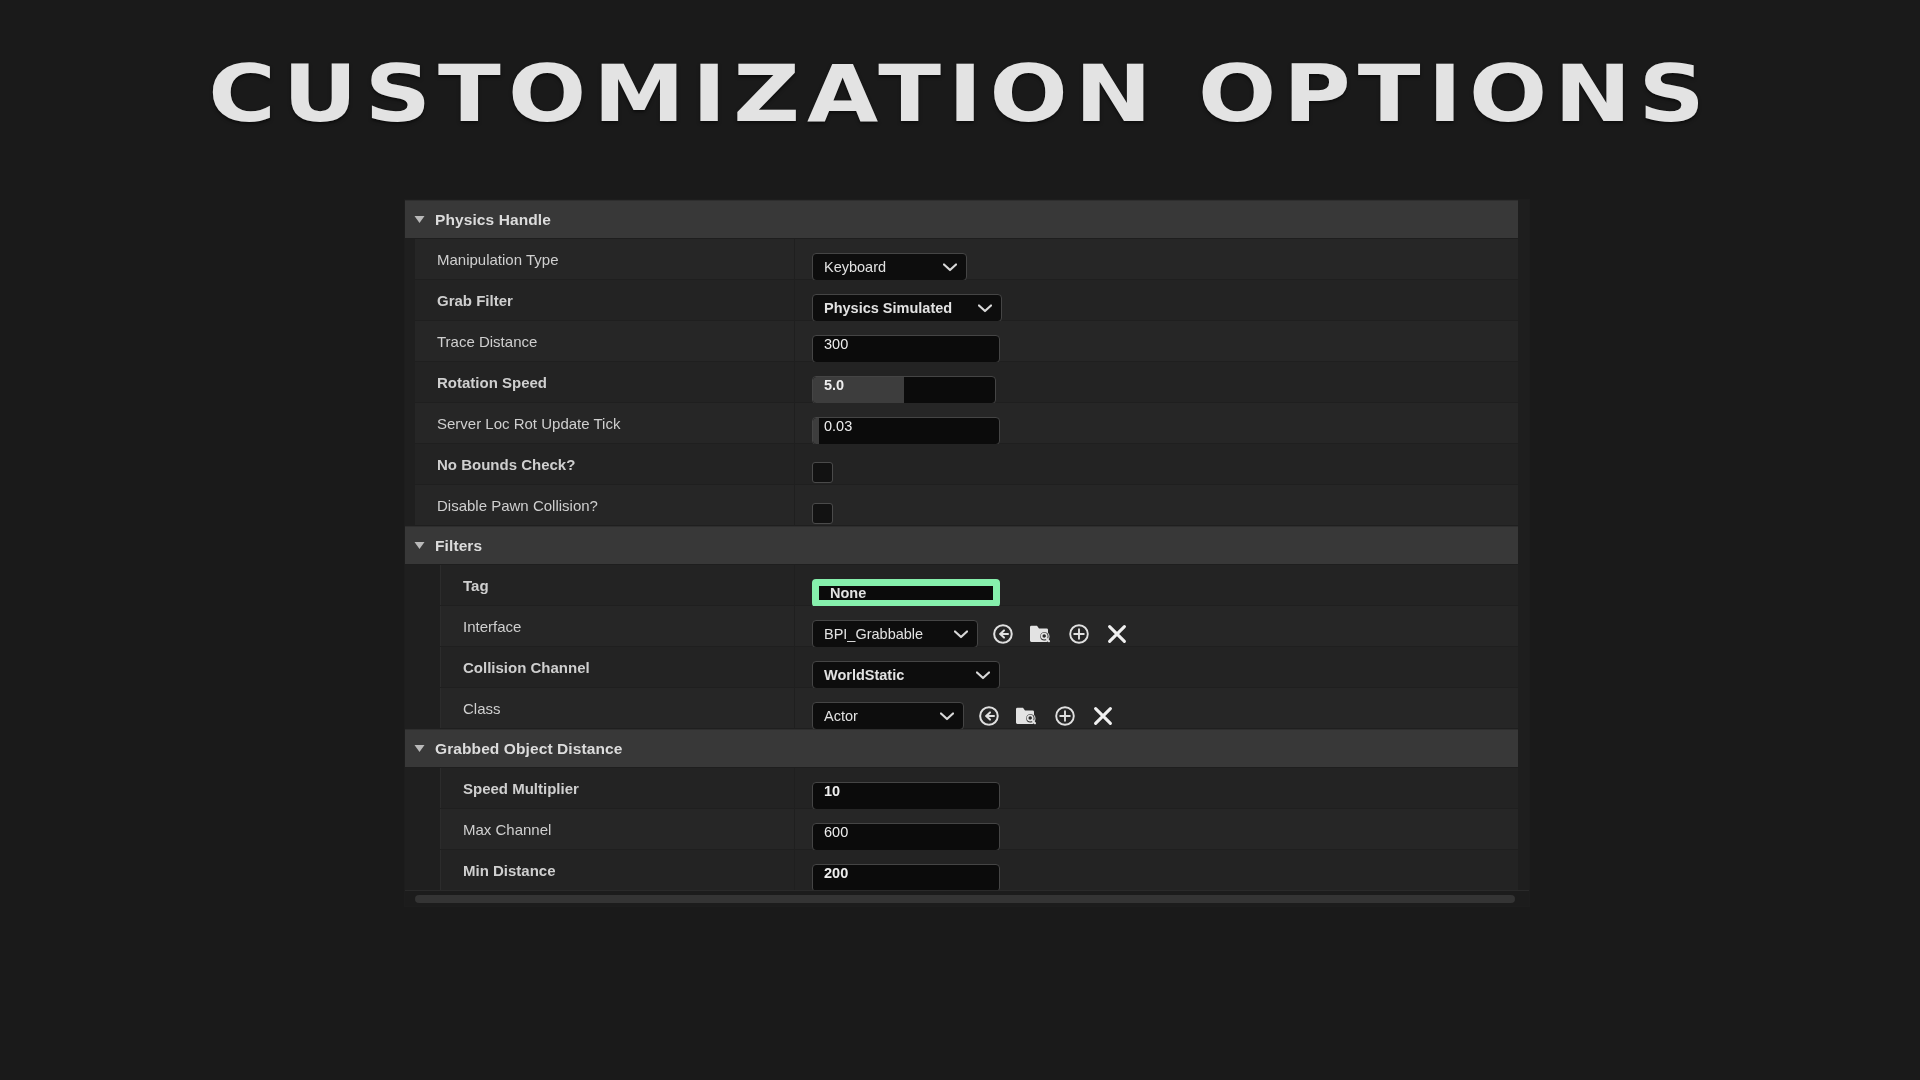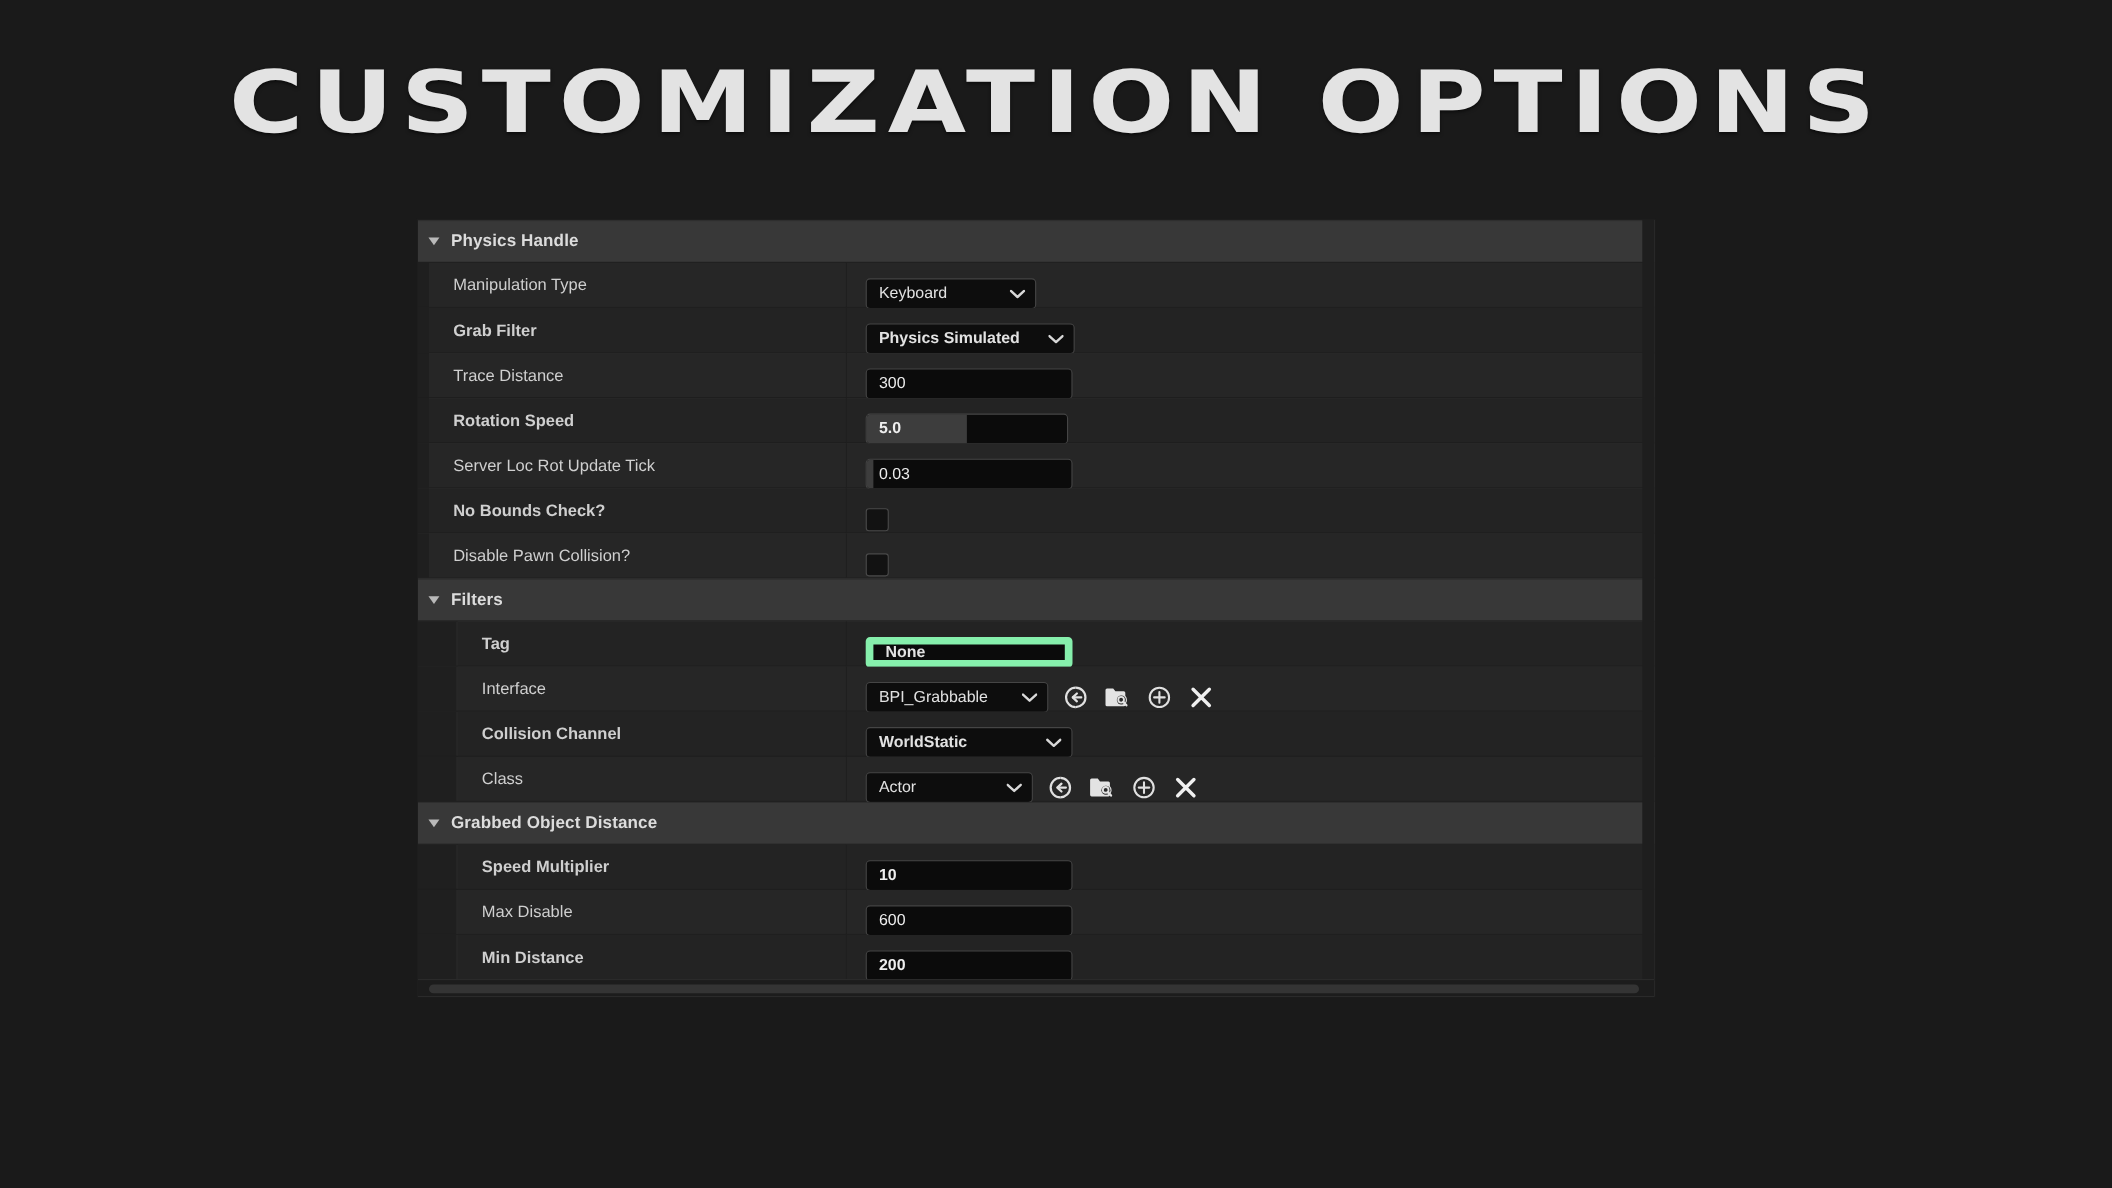--- a/index.html
+++ b/index.html
@@ -27,25 +27,25 @@
     letter-spacing: 6px;
     transform: scaleX(1.18);
     transform-origin: 50% 50%;
     white-space: nowrap;
     text-shadow: 0 2px 3px rgba(0,0,0,.55);
   }
 
   
   #details-panel {
     position: absolute;
-    left: 380px;
+    left: 405px;
     top: 200px;
     width: 1124px;
     height: 706px;
-    background: #404040;
+    background: #f97316;
     box-shadow: 0 0 0 1px #1d1d1d;
     overflow: hidden;
   }
 
   .panel-body {
     position: relative;
     width: 1124px;
   }
 
   
@@ -148,21 +148,21 @@
 
   .numfield {
     position: relative;
     height: 28px;
     background: #0b0b0b;
     border: 1px solid #454545;
     border-radius: 4px;
     box-sizing: border-box;
     overflow: hidden;
     display: flex;
-    align-items: center;
+    align-items: flex-start;
   }
   .numfield .fill {
     position: absolute;
     left: 0; top: 0; bottom: 0;
     background: #3d3d3d;
     border-radius: 3px 0 0 3px;
   }
   .numfield .txt {
     position: relative;
     z-index: 2;
@@ -463,21 +463,21 @@
         <div class="value-col">
           <div class="numfield" style="width:188px">
             <span class="txt">10</span>
           </div>
         </div>
       </div>
       <div class="prop-row even">
         <div class="gutter"></div>
         <div class="indent-rail"></div>
         <div class="name-col" style="width:354px">
-          <span class="label">Max Disable</span>
+          <span class="label">Max Channel</span>
         </div>
         <div class="value-col">
           <div class="numfield" style="width:188px">
             <span class="txt">600</span>
           </div>
         </div>
       </div>
       <div class="prop-row odd">
         <div class="gutter"></div>
         <div class="indent-rail"></div>

